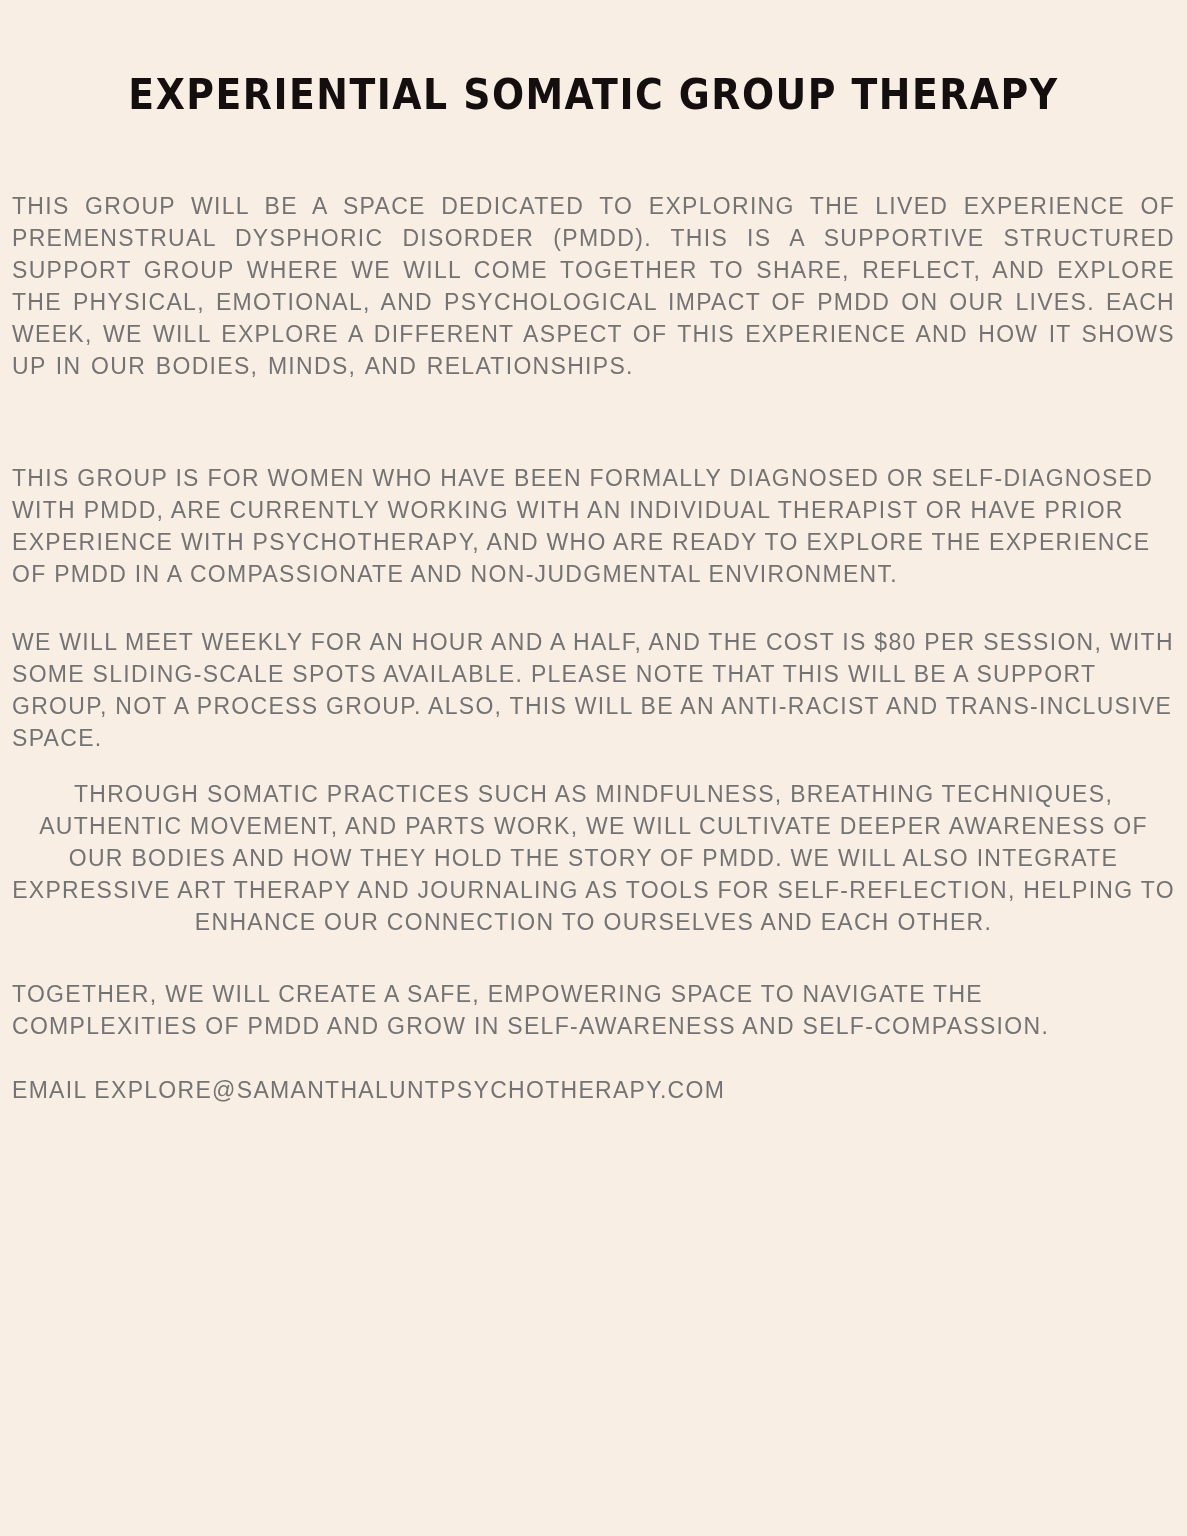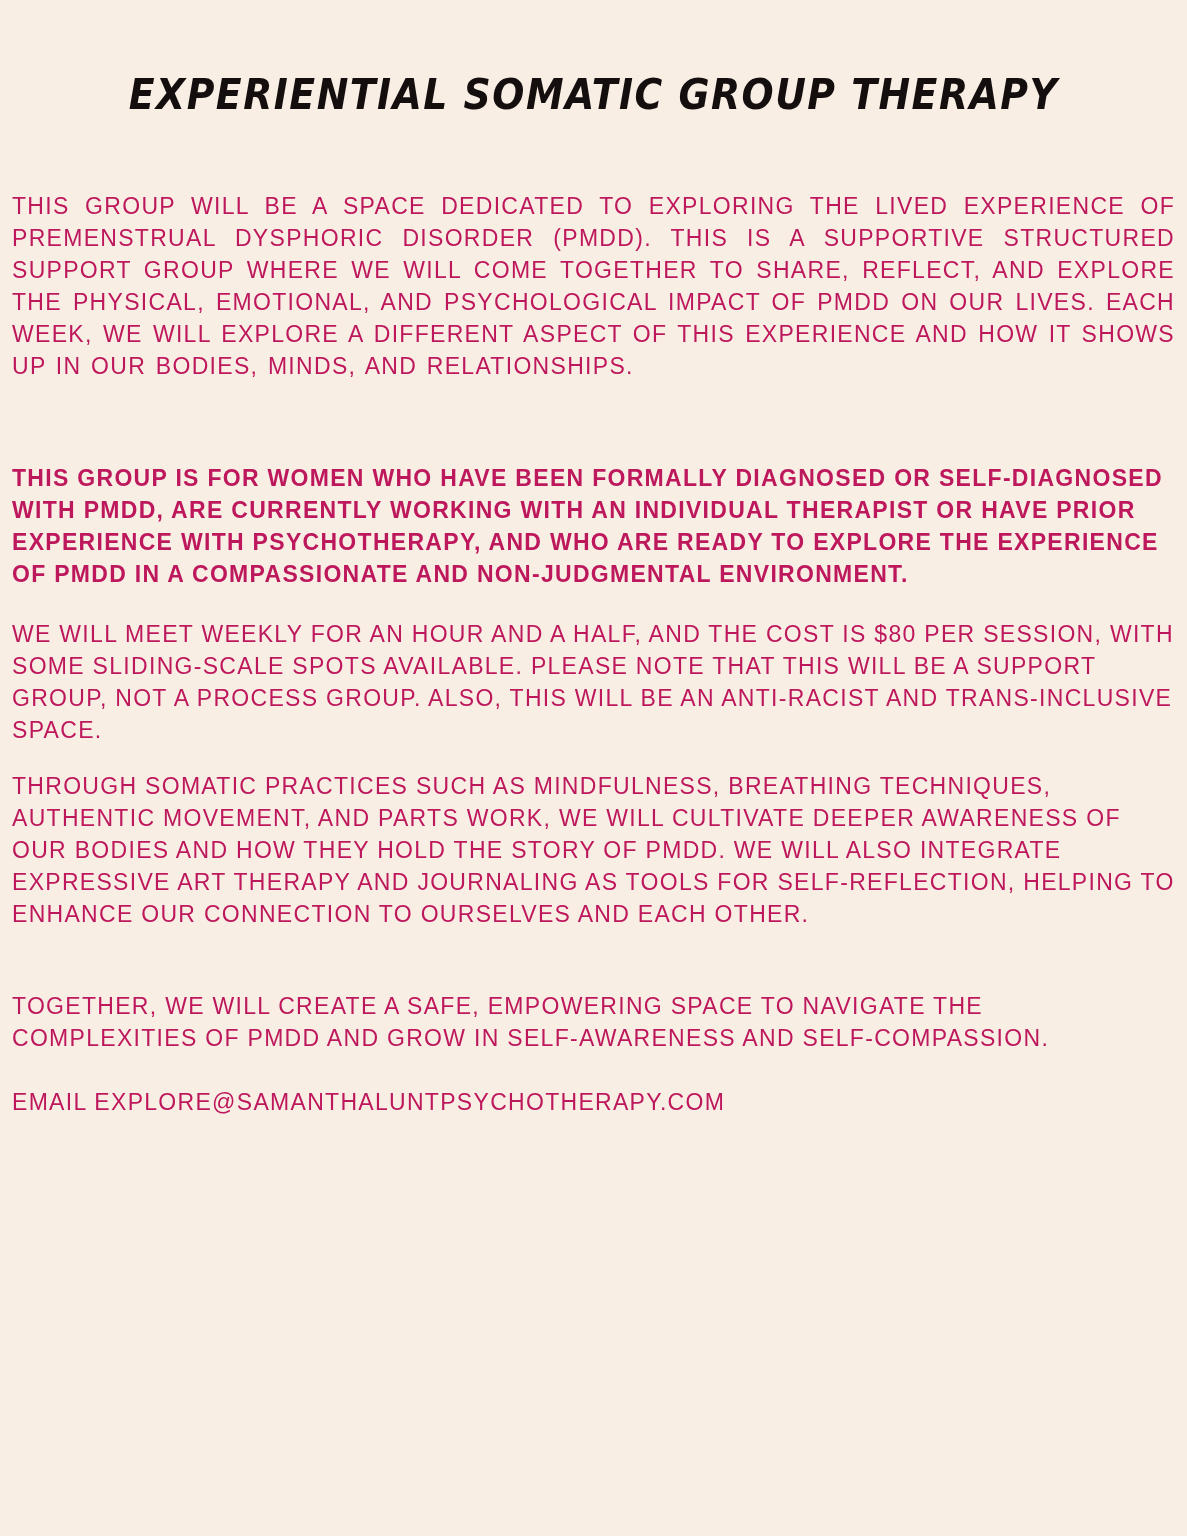--- a/index.html
+++ b/index.html
@@ -21,40 +21,39 @@
   .title {
     margin: 0;
     text-align: center;
     font-family: "DejaVu Sans", "Liberation Sans", sans-serif;
     font-stretch: condensed;
     font-weight: 900;
     font-size: 42px;
     line-height: 62px;
     letter-spacing: 1.5px;
     color: #140e0f;
-    font-style: italic;
   }
   .title span { display: block; }
   .body-text {
     margin: 0;
     font-size: 23px;
     line-height: 32px;
     letter-spacing: 1.3px;
     font-weight: 400;
-    color: #be185d;
+    color: #737373;
   }
   .justified {
     text-align: justify;
     text-align-last: left;
     word-spacing: 2px;
   }
   .p-intro     { margin-top: 64px; margin-bottom: 80px; }
-  .p-audience  { margin-bottom: 28px; font-weight: bold; }
+  .p-audience  { margin-bottom: 36px; }
   .p-logistics { margin-bottom: 24px; }
-  .p-practices { margin-bottom: 60px; }
+  .p-practices { margin-bottom: 40px; text-align: center; }
   .p-closing   { margin-bottom: 32px; }
   .p-intake    { margin-bottom: 64px; }
 </style>
 </head>
 <body>
 
 <main class="page">
 
   <h1 class="title">
     <span>EXPERIENTIAL SOMATIC GROUP THERAPY</span>

